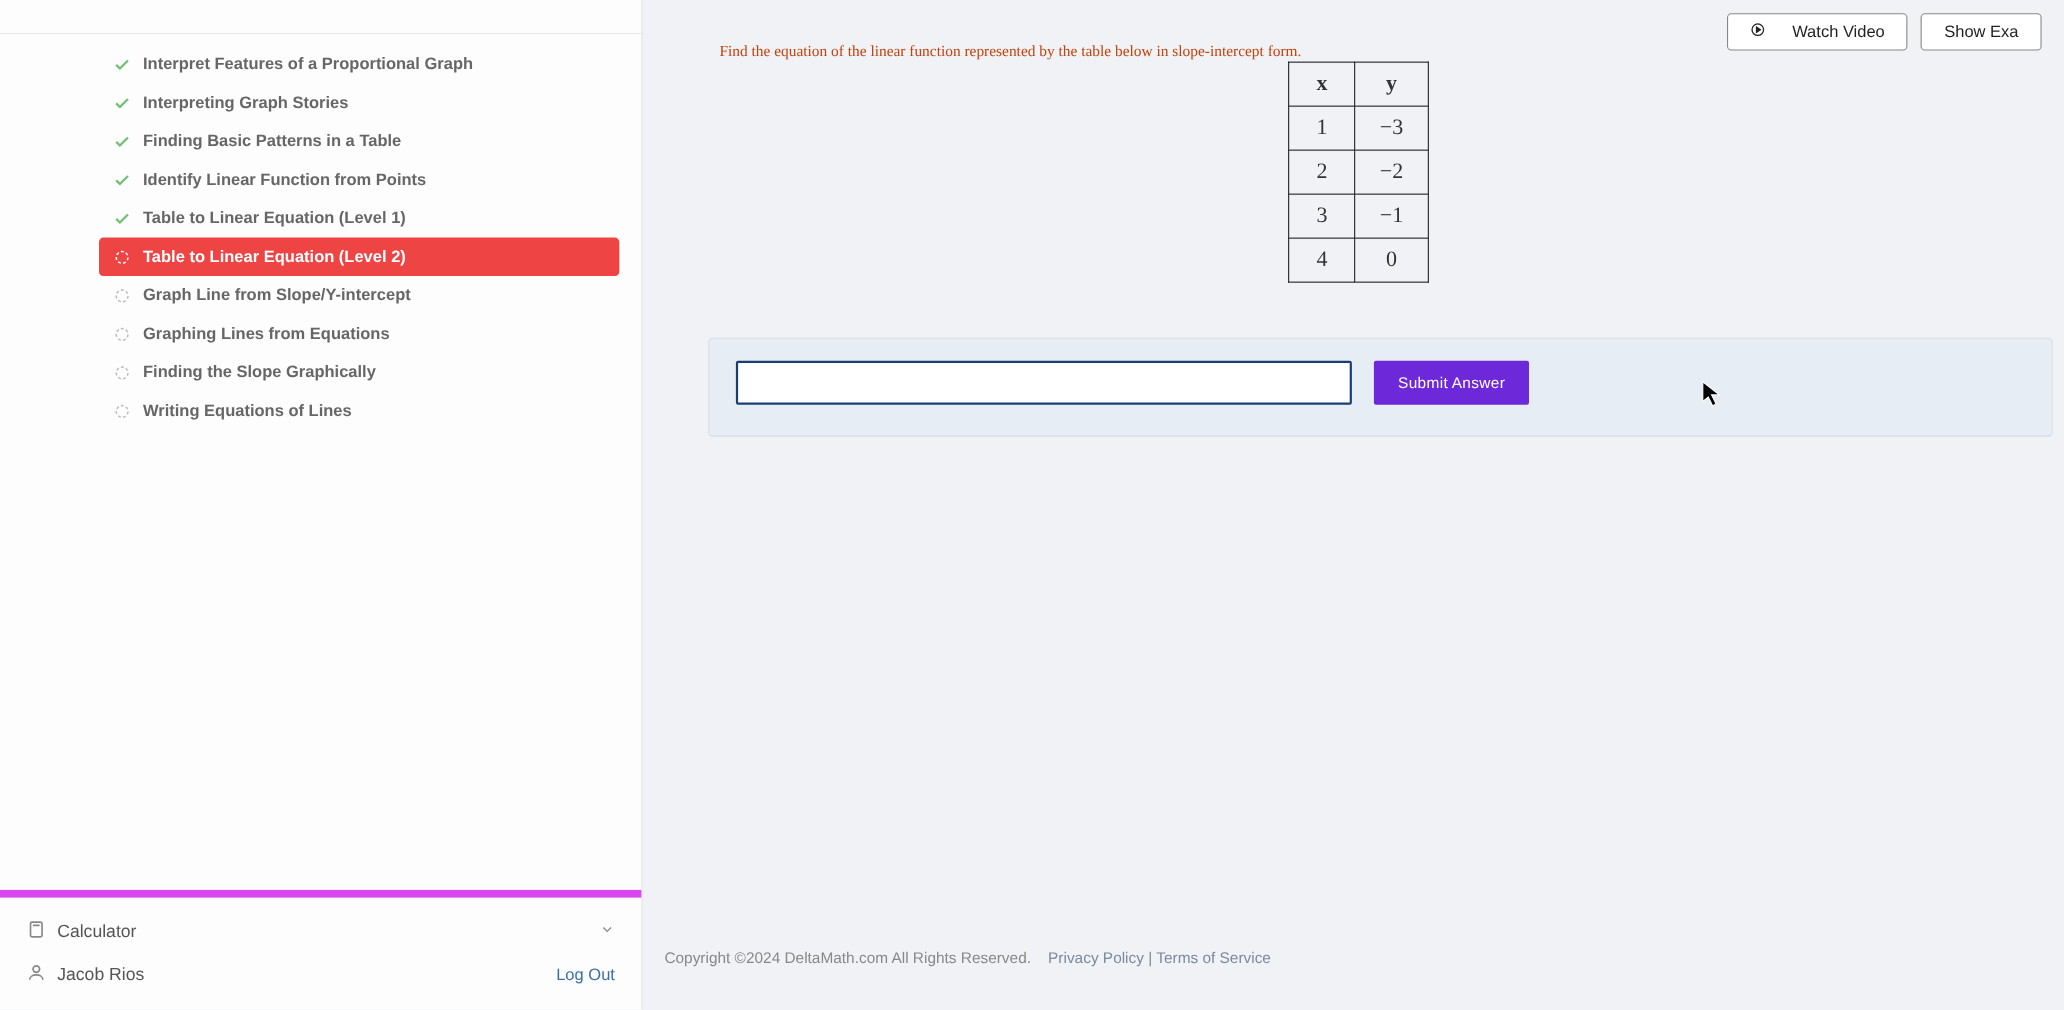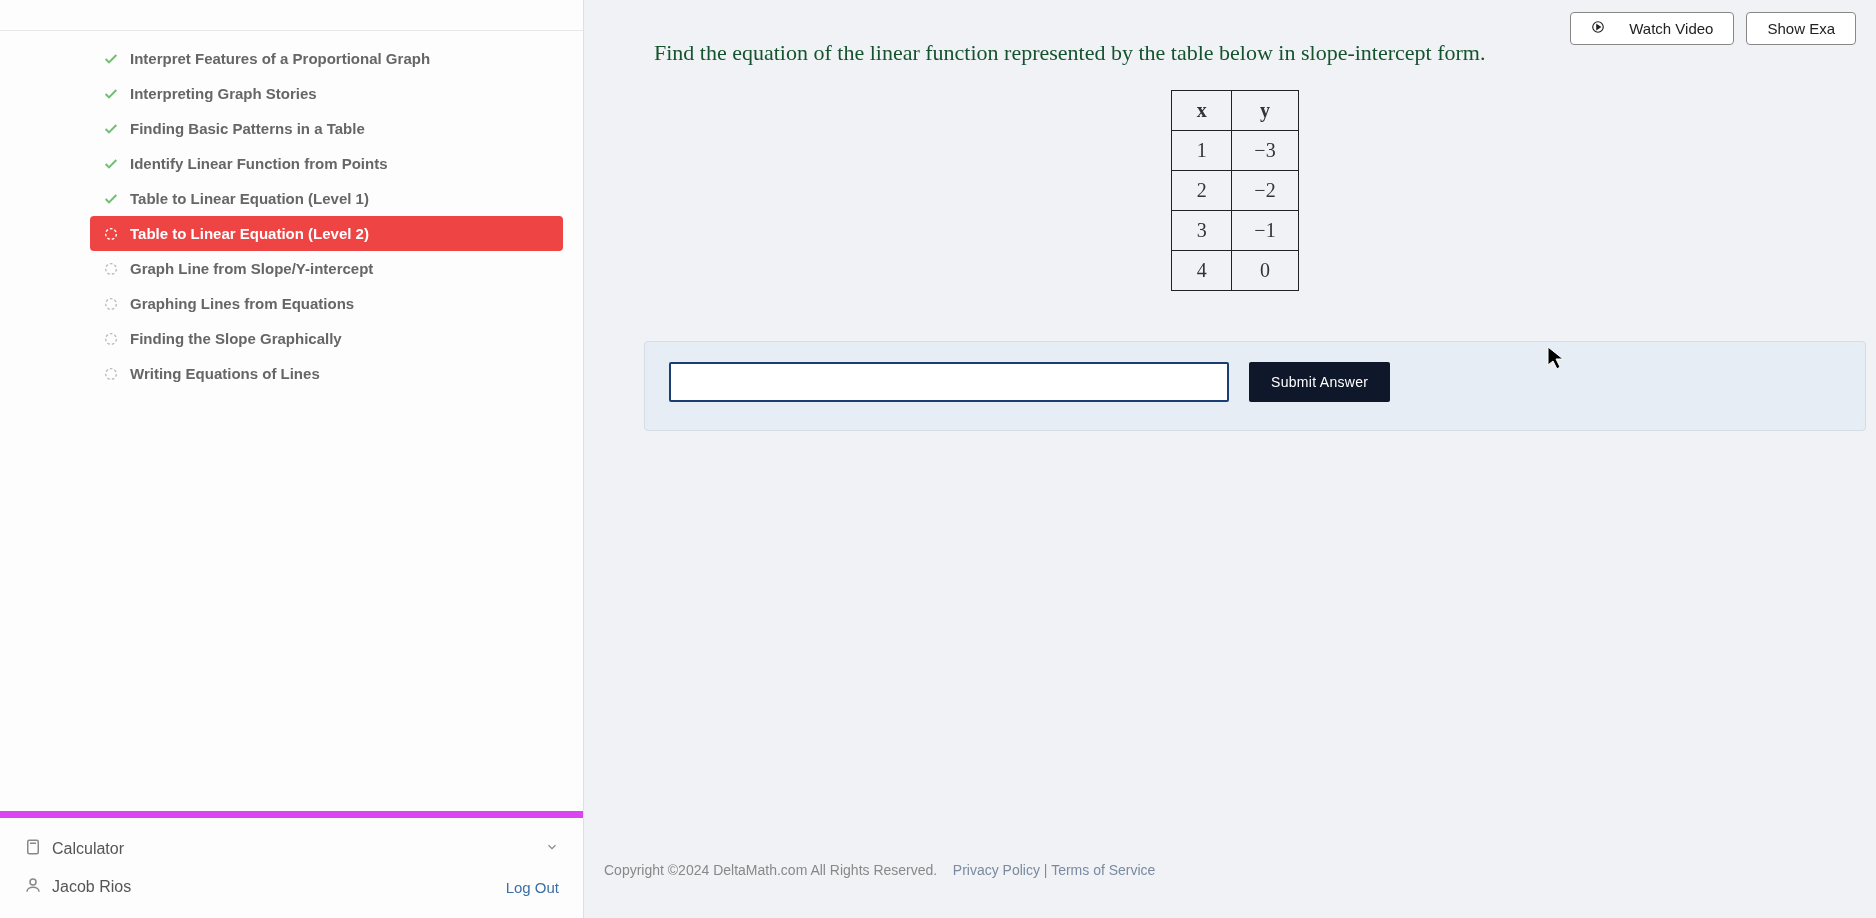--- a/index.html
+++ b/index.html
@@ -92,23 +92,22 @@
     align-items:center;
     gap:24px;
     cursor:pointer;
     color:#222;
   }
   .question-area {
     padding: 30px 60px 20px 70px;
   }
   .prompt {
     font-family: Georgia, "Times New Roman", serif;
-    font-size: 22px;
-    color: #14532d;
-    margin-bottom: 24px;
+    font-size: 14px;
+    color: #c2410c;
     margin-top: 10px;
   }
   .table-wrap {
     display:flex;
     justify-content:center;
     margin-bottom: 30px;
   }
   table.data {
     border-collapse: collapse;
     font-family: Georgia, serif;
@@ -139,21 +138,21 @@
   .answer-input {
     flex: 0 0 560px;
     height: 40px;
     border: 2px solid #1a3e73;
     border-radius: 2px;
     background:#fff;
     padding: 4px 10px;
     font-size:18px;
   }
   .submit-btn {
-    background: #0f172a;
+    background: #6d28d9;
     color: #fff;
     border: none;
     padding: 12px 22px;
     font-size: 14px;
     letter-spacing: .3px;
     cursor:pointer;
     border-radius:2px;
   }
   .footer {
     margin-top:auto;

